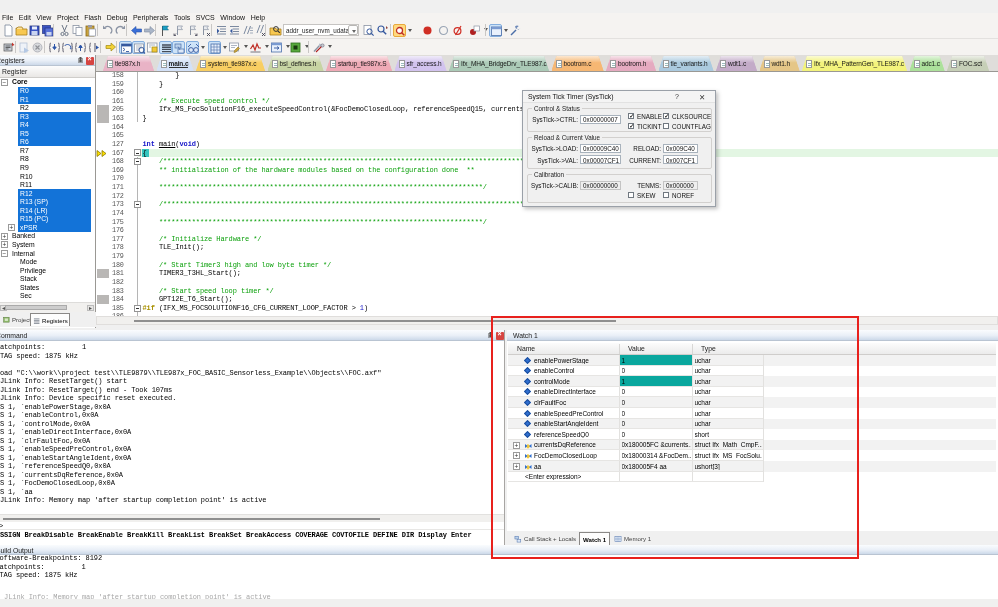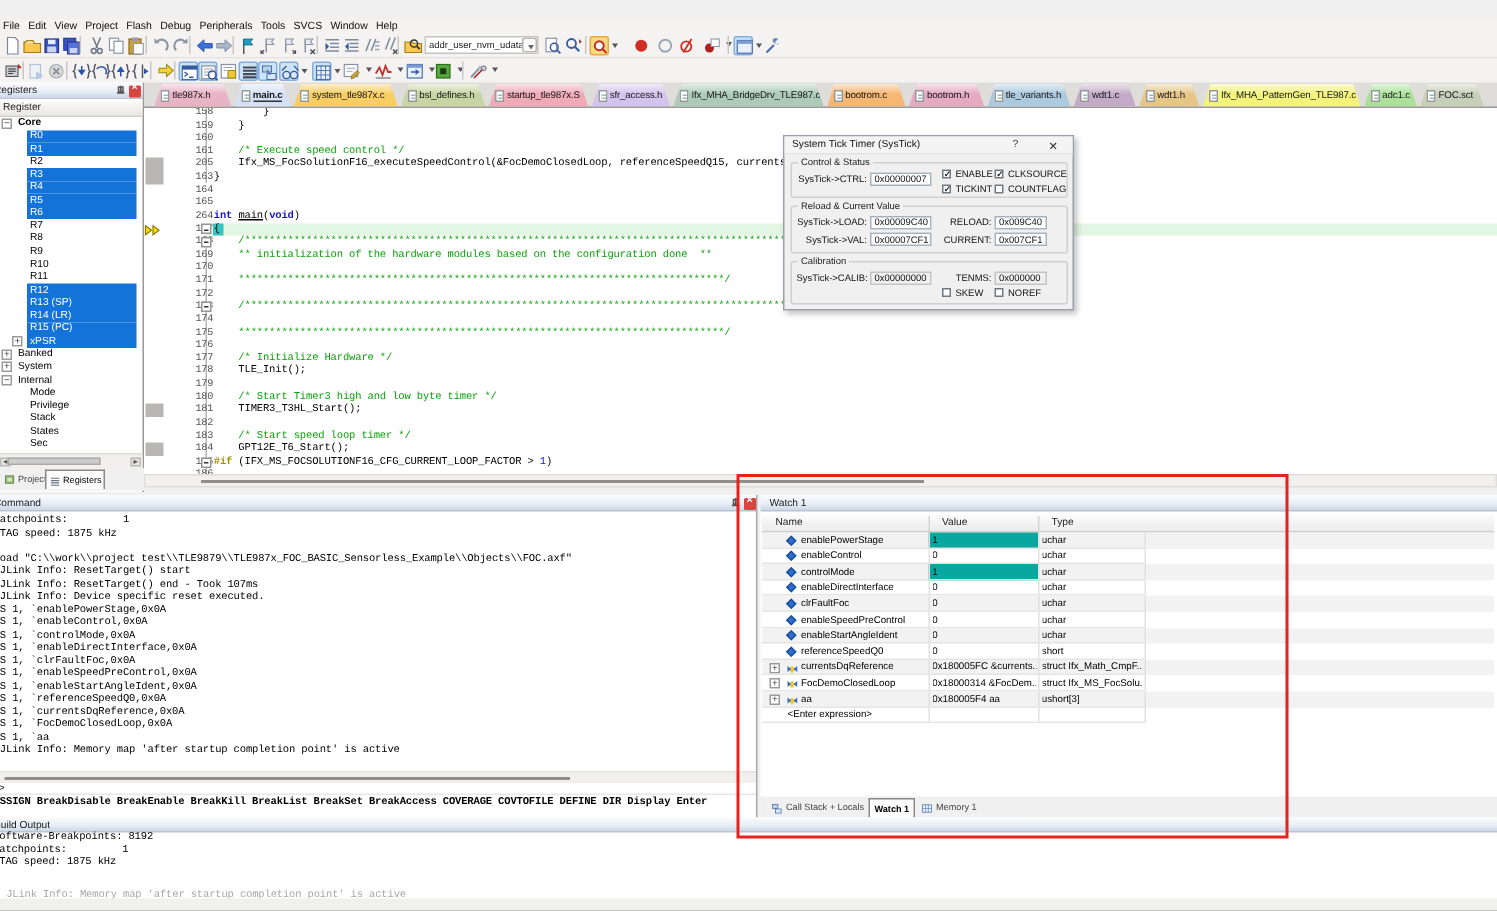--- a/index.html
+++ b/index.html
@@ -69,21 +69,21 @@
   #regtabs{left:0;top:257px;width:96px;height:15px;background:#f0f0f0;}
   .btab{top:1px;height:13px;font-size:6.1px;color:#444;}
   .btab .bi{position:absolute;left:2px;top:2.5px;width:7px;height:7px;}
   .btab span{position:absolute;top:2.5px;white-space:nowrap;}
   .btab.active{background:#fdfdfd;border:1px solid #8a8886;border-bottom:none;color:#000;}
 
   
   #editor{left:96px;top:72px;width:902px;height:244px;background:#fff;overflow:hidden;}
   #curline{left:42px;top:0;width:860px;height:8.6px;background:#e3f6e3;}
   .eline{left:0;width:902px;height:8.62px;font-family:"Liberation Mono",monospace;font-size:7px;line-height:8.62px;letter-spacing:-0.1px;}
-  .eline .num{position:absolute;left:0;top:0;width:46px;text-align:right;color:#555;font-size:6.8px;letter-spacing:-0.2px;}
+  .eline .num{position:absolute;left:16px;top:0;width:46px;color:#555;font-size:6.8px;letter-spacing:-0.2px;}
   .eline .txt{position:absolute;left:46.5px;top:0;white-space:pre;}
   .gmark{left:1px;width:12px;background:#b9b7b5;}
   .foldbox{left:37.5px;width:7px;height:7px;border:1px solid #949494;background:#fff;}
   .foldbox:after{content:"";position:absolute;left:1px;top:2.4px;width:3.4px;height:1px;background:#333;}
   #foldline1{left:41px;top:0px;width:1px;height:50px;background:#b5b5b5;}
   #foldline2{left:41px;top:85px;width:1px;height:159px;background:#b5b5b5;}
   .cm{color:#0da10d;}
   .kw{color:#1414c8;font-weight:bold;}
   .pp{color:#a89000;font-weight:bold;}
   .nm{color:#1414c8;}
@@ -721,21 +721,21 @@
         </div>
         <div class="eline" style="top: 50.72px;">
           <span class="num">164</span>
           <span class="txt"></span>
         </div>
         <div class="eline" style="top: 59.34px;">
           <span class="num">165</span>
           <span class="txt"></span>
         </div>
         <div class="eline" style="top: 67.96px;">
-          <span class="num">264</span>
+          <span class="num">127</span>
           <span class="txt"><span class="kw" style="position:relative;">int</span><span class="" style="position:relative;"> </span><span class="fn" style="position:relative;">main</span><span class="" style="position:relative;">(</span><span class="kw" style="position:relative;">void</span><span class="" style="position:relative;">)</span></span>
         </div>
         <div class="eline" style="top: 76.58px;">
           <svg class="arrowmark" style="position:absolute;top:0;" width="14" height="9">
             <path d="M1 1.5l4 3-4 3z" fill="#ffe000" stroke="#8a7a00" stroke-width="0.8"></path>
             <path d="M6 1.5l4 3-4 3z" fill="#ffe000" stroke="#8a7a00" stroke-width="0.8"></path>
           </svg>
           <span class="num">167</span>
           <span class="foldbox" style="position:absolute;top:0.8px;"></span>
           <span class="txt"><span class="" style="position:relative;">{</span></span>

